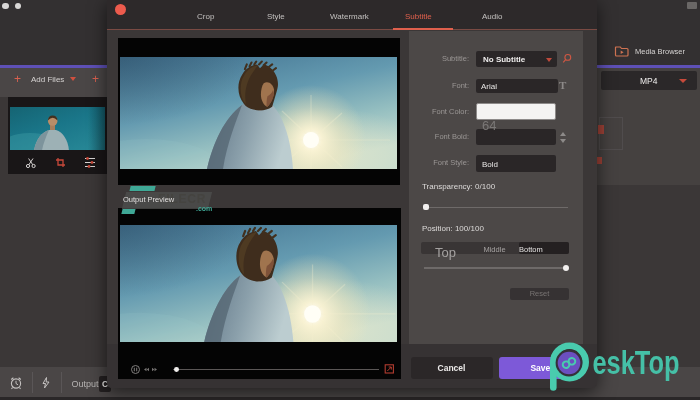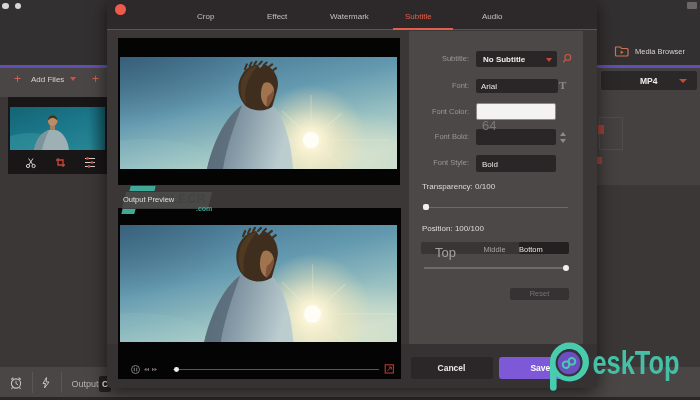--- a/index.html
+++ b/index.html
@@ -24,21 +24,21 @@
 <div class="abs" style="left:0;top:68px;width:107px;height:29px;background:#4a4646"></div>
 <div class="abs" style="left:14px;top:72px;font-size:12px;color:#d8604f">+</div>
 <div class="abs" style="left:31px;top:74.5px;font-size:8px;color:#d6d3d2">Add Files</div>
 <div class="abs" style="left:70px;top:77px;width:0;height:0;border-left:3.5px solid transparent;border-right:3.5px solid transparent;border-top:4px solid #d1503f"></div>
 <div class="abs" style="left:92px;top:72px;font-size:12px;color:#d8604f">+</div>
 
 <div class="abs" style="left:597px;top:68px;width:103px;height:117px;background:#454140"></div>
 <div class="abs" style="left:597px;top:185px;width:103px;height:182px;background:#3b3737"></div>
 
 <div class="abs" style="left:601px;top:71px;width:96px;height:19px;background:#2b2829;border-radius:2px"></div>
-<div class="abs" style="left:640px;top:76px;font-size:8.5px;color:#efedec;font-weight:bold">MP4</div>
+<div class="abs" style="left:640px;top:76px;font-size:8.5px;color:#efedec;font-weight:normal">MP4</div>
 <div class="abs" style="left:679px;top:79px;width:0;height:0;border-left:4px solid transparent;border-right:4px solid transparent;border-top:4.5px solid #c74a3b"></div>
 
 <div class="abs" style="left:599px;top:117px;width:22px;height:31px;border:1px solid #504c4d"></div>
 <div class="abs" style="left:598px;top:125px;width:6px;height:9px;background:#9e4237"></div>
 <div class="abs" style="left:597px;top:157px;width:5px;height:7px;background:#9e4237"></div>
 
 
 <div class="abs" style="left:8px;top:97px;width:99px;height:77px;background:#191617"></div>
 <svg class="abs" style="left:10px;top:106.5px" width="95" height="43.5" viewBox="0 0 95 43.5">
   <defs>
@@ -93,21 +93,21 @@
 <div class="abs" style="left:71.5px;top:379px;font-size:9px;color:#b5b2b1">Output:</div>
 <div class="abs" style="left:99px;top:375.5px;width:9px;height:16px;background:#242021;border-radius:2px;font-size:8.5px;color:#e8e6e5;font-weight:bold;padding-left:3px;line-height:16px;overflow:hidden">C</div>
 
 
 <div class="abs" style="left:107px;top:0;width:490px;height:388px;background:#3b3737;border-radius:0 0 5px 5px;box-shadow:0 4px 18px rgba(0,0,0,0.6)">
 
   <div class="abs" style="left:0;top:0;width:490px;height:29px;background:#2d292a;border-radius:0"></div>
   <div class="abs" style="left:8px;top:3.5px;width:11px;height:11px;border-radius:50%;background:#ed5b4d"></div>
   <div class="abs" style="left:0;top:12px;width:490px;font-size:8px;color:#c3c0bf">
     <span class="abs" style="left:90px">Crop</span>
-    <span class="abs" style="left:160px">Effect</span>
+    <span class="abs" style="left:160px">Style</span>
     <span class="abs" style="left:223px">Watermark</span>
     <span class="abs" style="left:298px;color:#e0604d">Subtitle</span>
     <span class="abs" style="left:375px">Audio</span>
   </div>
   <div class="abs" style="left:0;top:29px;width:490px;height:1.4px;background:#7a4a43"></div>
   <div class="abs" style="left:286px;top:28.4px;width:60px;height:2px;background:#e0604d"></div>
 
   <div class="abs" style="left:302px;top:31px;width:174px;height:313px;background:#4c4847"></div>
 
   <div class="abs" style="left:0;top:344px;width:490px;height:44px;background:#363233;border-radius:0 0 5px 5px"></div>

